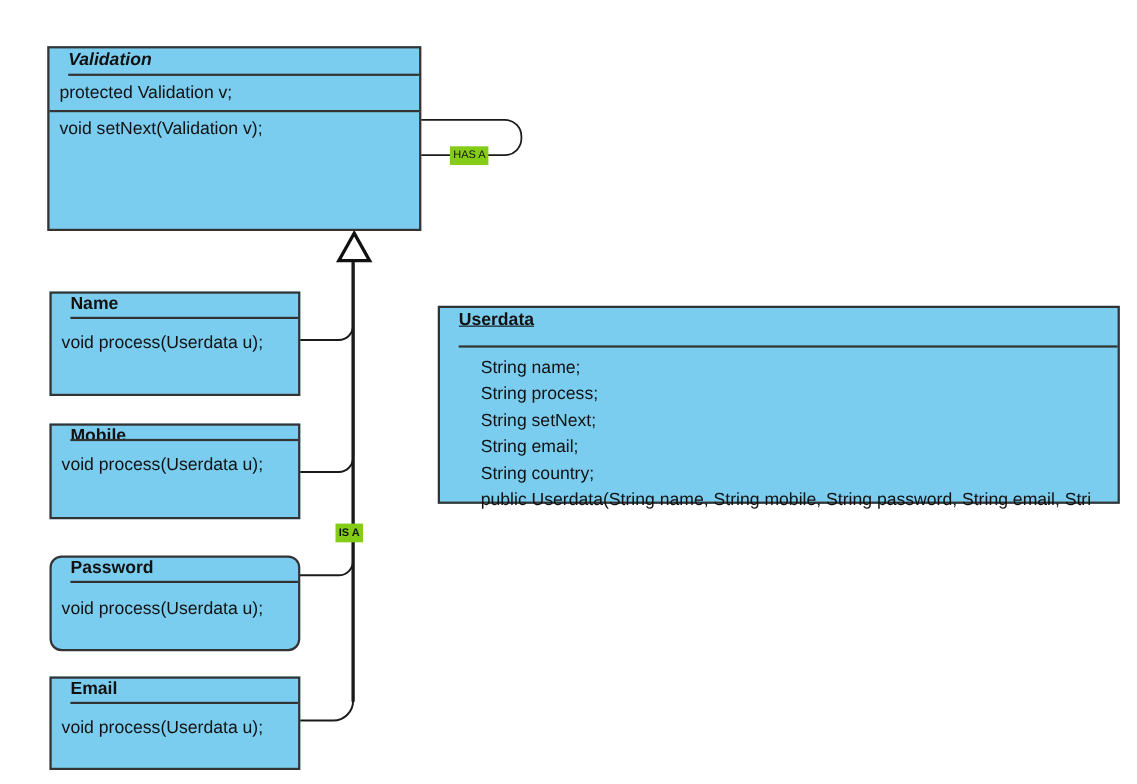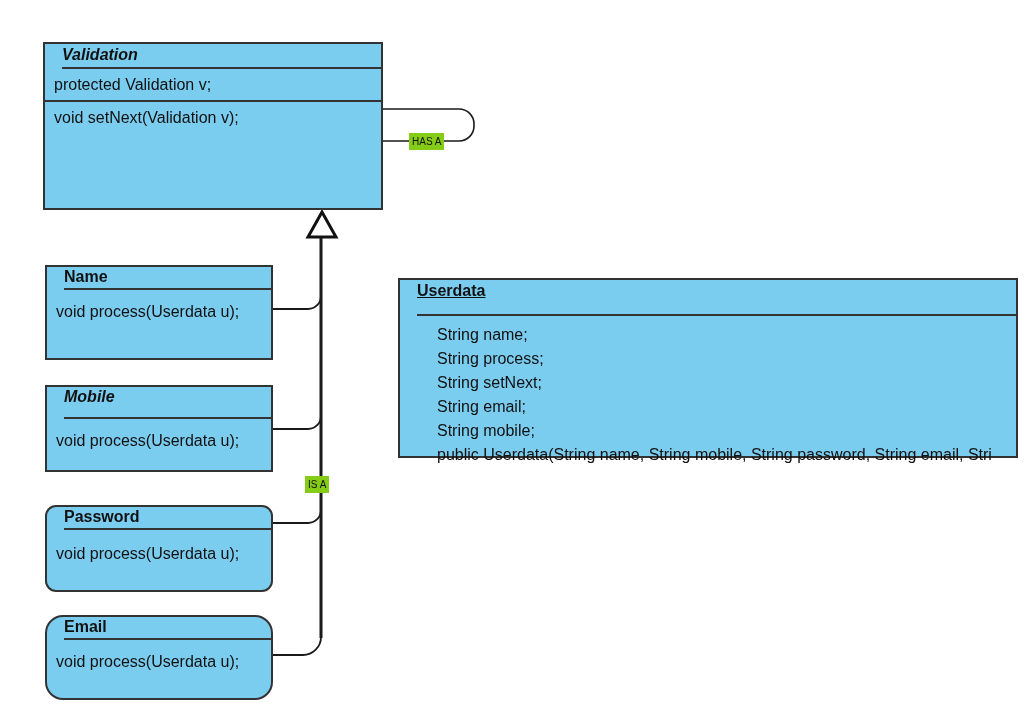--- a/index.html
+++ b/index.html
@@ -92,48 +92,48 @@
   </div>
 
   <div class="uml-box" style="left:45px; top:265px; width:228px; height:95px;">
     <div class="uml-title" style="height:23px; line-height:20px;">Name</div>
     <div class="uml-sec" style="padding-top:10px;">
       <div class="uml-line">void process(Userdata u);</div>
     </div>
   </div>
 
   <div class="uml-box" style="left:45px; top:385px; width:228px; height:87px;">
-    <div class="uml-title" style="height:32px; line-height:20px;font-style:italic;">Mobile</div>
+    <div class="uml-title" style="height:14px; line-height:20px;">Mobile</div>
     <div class="uml-sec" style="padding-top:10px;">
       <div class="uml-line">void process(Userdata u);</div>
     </div>
   </div>
 
   <div class="uml-box" style="left:45px; top:505px; width:228px; height:87px;border-radius:11px;">
     <div class="uml-title" style="height:23px; line-height:20px;">Password</div>
     <div class="uml-sec" style="padding-top:12px;">
       <div class="uml-line">void process(Userdata u);</div>
     </div>
   </div>
 
-  <div class="uml-box" style="left:45px; top:615px; width:228px; height:85px;border-radius:18px;">
+  <div class="uml-box" style="left:45px; top:615px; width:228px; height:85px;">
     <div class="uml-title" style="height:23px; line-height:20px;">Email</div>
     <div class="uml-sec" style="padding-top:10px;">
       <div class="uml-line">void process(Userdata u);</div>
     </div>
   </div>
 
   <div class="uml-box" style="left:398px; top:278px; width:620px; height:180px;">
     <div class="uml-title" style="height:36px; line-height:21px;text-decoration:underline;">Userdata</div>
     <div class="uml-sec" style="padding-top:7px;padding-left:28px;">
       <div class="uml-line">String name;</div>
       <div class="uml-line">String process;</div>
       <div class="uml-line">String setNext;</div>
       <div class="uml-line">String email;</div>
-      <div class="uml-line">String mobile;</div>
+      <div class="uml-line">String country;</div>
       <div class="uml-line">public Userdata(String name, String mobile, String password, String email, Stri</div>
     </div>
   </div>
 
   <div class="edge-label" style="left:409px; top:101px;">HAS A</div>
-  <div class="edge-label" style="left:305px; top:444px;">IS A</div>
+  <div class="edge-label" style="left:305px; top:444px;font-weight:bold;">IS A</div>
 
 </div>
 
 </body></html>

